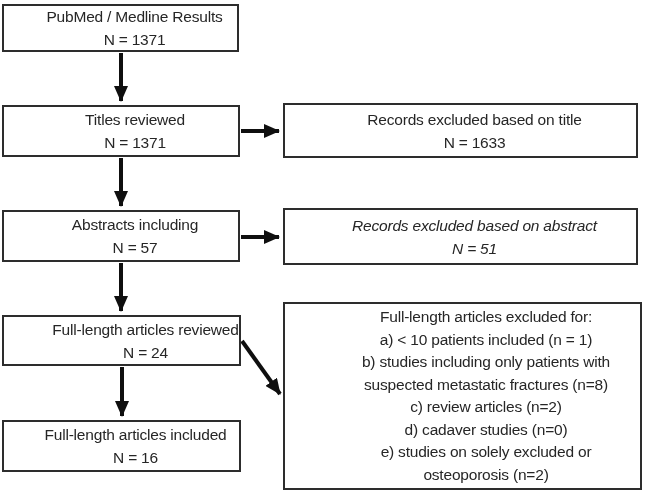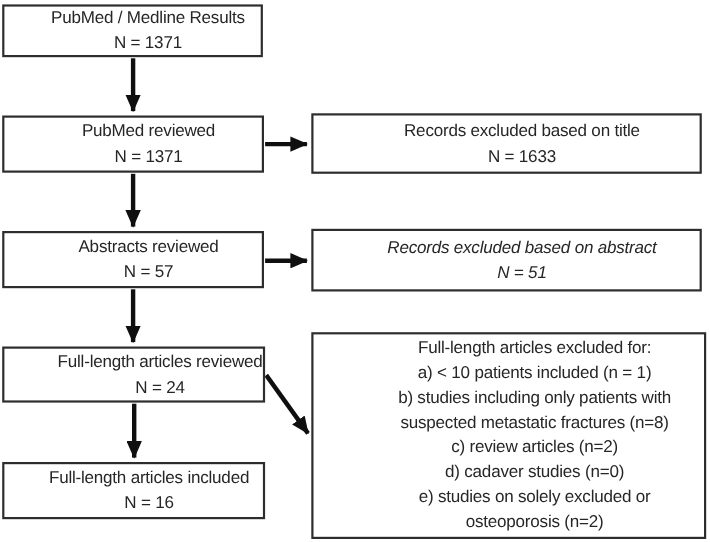--- a/index.html
+++ b/index.html
@@ -67,31 +67,31 @@
     <line x1="241" y1="237" x2="279" y2="237" marker-end="url(#ah)"></line>
     <line x1="242" y1="341" x2="280" y2="394" marker-end="url(#ah)"></line>
   </svg>
 
   <div id="box-pubmed" class="box">
     <div class="bline">PubMed / Medline Results</div>
     <div class="bline">N = 1371</div>
   </div>
 
   <div id="box-titles" class="box">
-    <div class="bline">PubMed reviewed</div>
+    <div class="bline">Titles reviewed</div>
     <div class="bline">N = 1371</div>
   </div>
 
   <div id="box-excl-title" class="box">
     <div class="bline">Records excluded based on title</div>
     <div class="bline">N = 1633</div>
   </div>
 
   <div id="box-abstracts" class="box">
-    <div class="bline">Abstracts reviewed</div>
+    <div class="bline">Abstracts including</div>
     <div class="bline">N = 57</div>
   </div>
 
   <div id="box-excl-abs" class="box">
     <div class="bline">Records excluded based on abstract</div>
     <div class="bline">N = 51</div>
   </div>
 
   <div id="box-fulltext" class="box">
     <div class="bline">Full-length articles reviewed</div>

